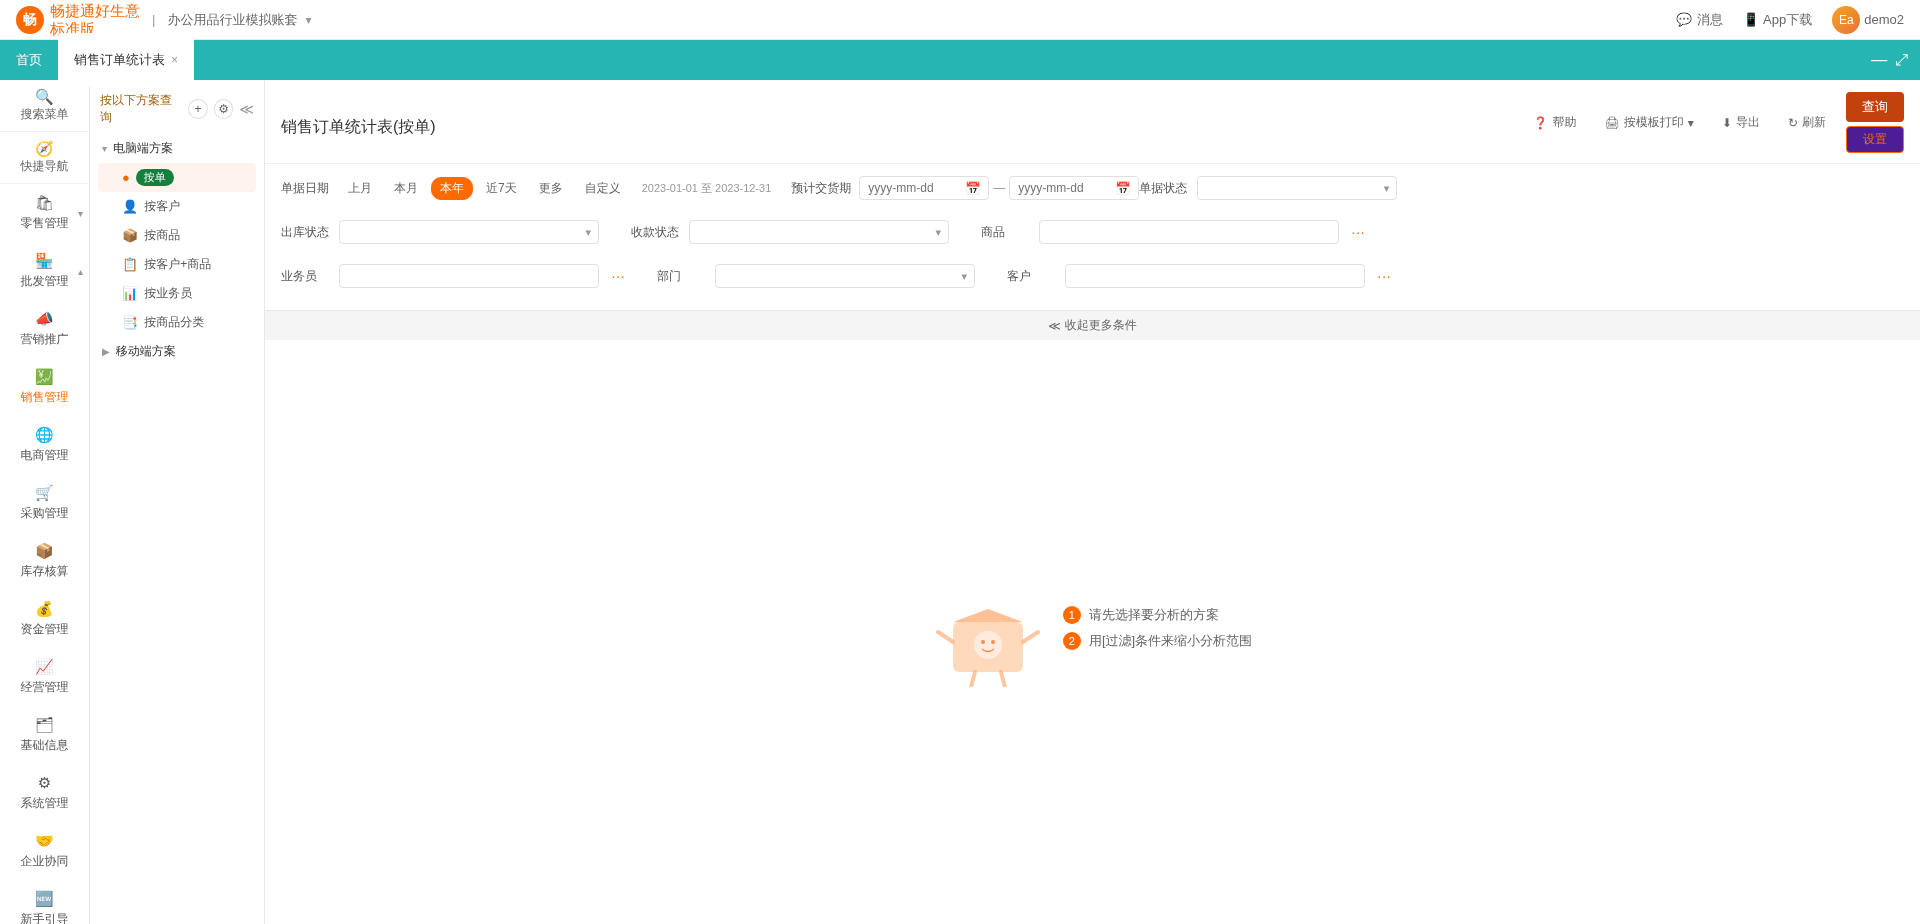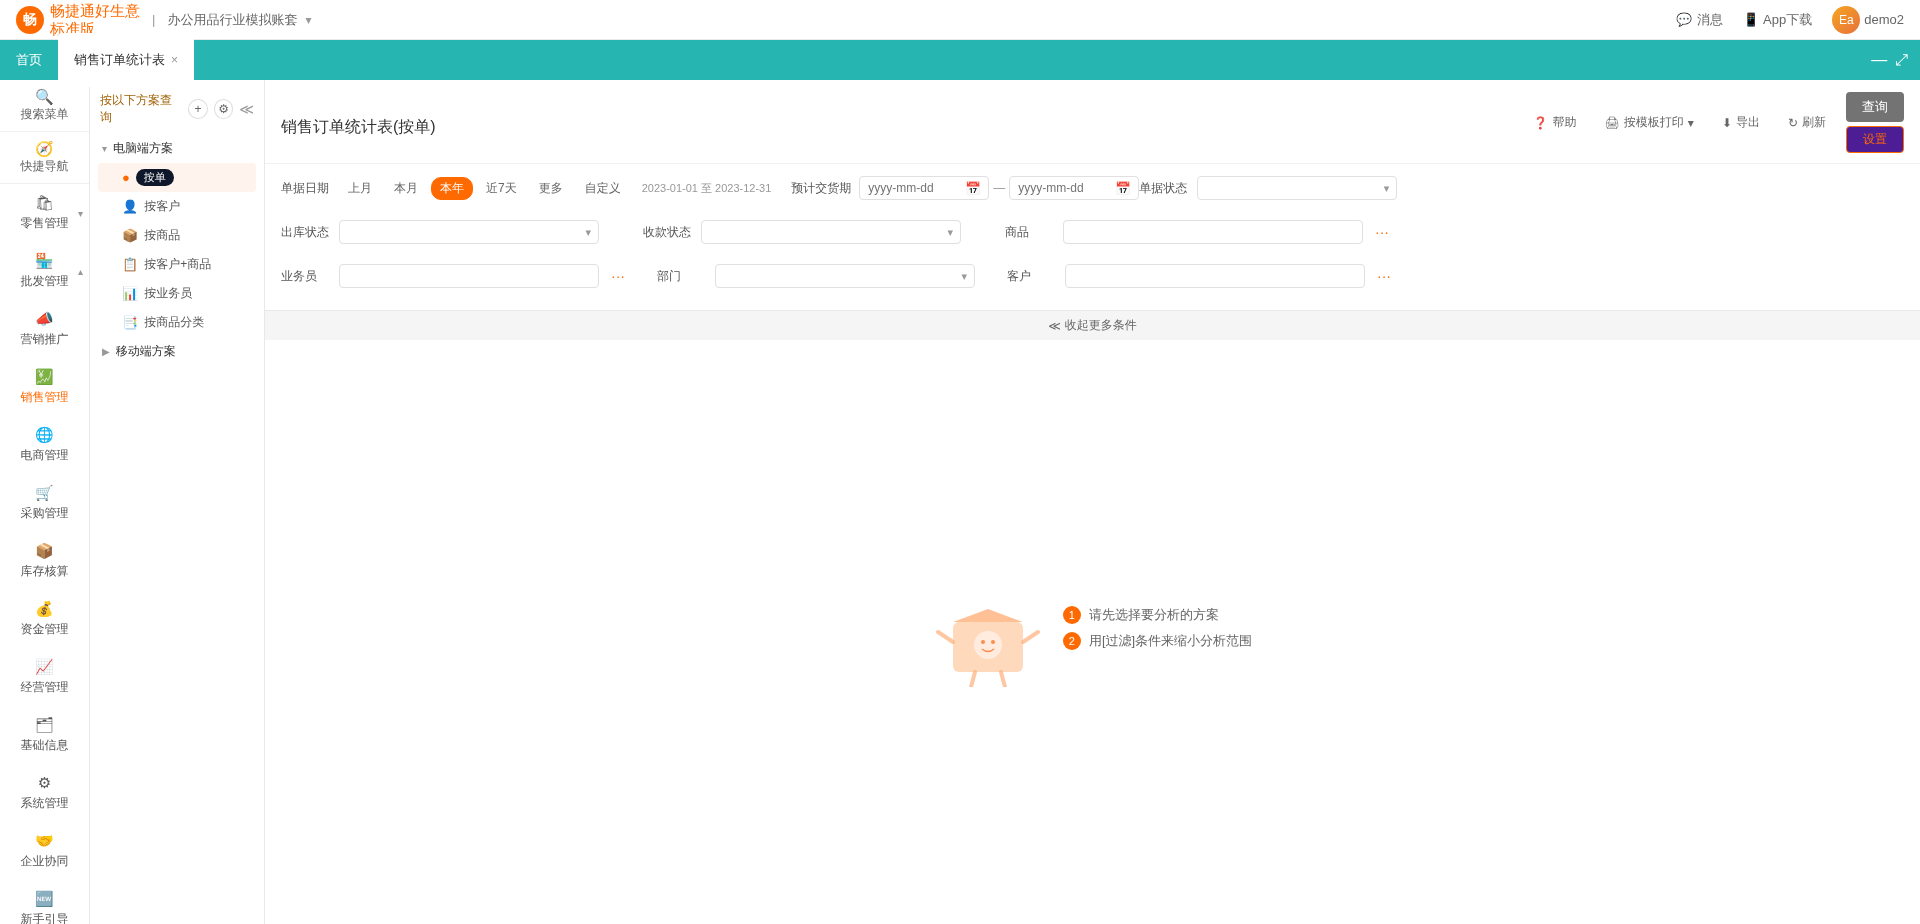--- a/index.html
+++ b/index.html
@@ -195,21 +195,21 @@
     .scheme-item.active {
       background: #fff3ed;
       color: #ff6a00;
     }
     .scheme-item .scheme-icon { font-size: 13px; color: #aaa; }
     .scheme-item.active .scheme-icon { color: #ff6a00; }
     .active-badge {
       display: inline-flex;
       align-items: center;
       justify-content: center;
-      background: #0f172a;
+      background: #15803d;
       color: #fff;
       border-radius: 10px;
       padding: 1px 8px;
       font-size: 11px;
     }
 
     
     .right-panel {
       flex: 1;
       display: flex;
@@ -241,21 +241,21 @@
       display: flex;
       align-items: center;
       gap: 4px;
       color: #666;
       font-size: 12px;
       cursor: pointer;
       padding: 4px 8px;
       border-radius: 4px;
     }
     .btn-primary {
-      background: #737373;
+      background: #c2410c;
       color: #fff;
       border: none;
       border-radius: 4px;
       padding: 6px 16px;
       font-size: 13px;
       cursor: pointer;
       font-family: inherit;
     }
     .btn-secondary {
       background: #4c1d95;
@@ -658,21 +658,21 @@
           <div class="filter-item" style="justify-content:space-between;">
             <span class="filter-label">单据状态</span>
             <div class="select-wrapper">
               <select class="filter-select" style="min-width:200px;">
                 <option></option>
               </select>
             </div>
           </div>
         </div>
 
-        <div class="filter-row" style="padding: 8px 16px 0; display:flex; align-items:center; gap:24px; flex-wrap:wrap;">
+        <div class="filter-row" style="padding: 8px 16px 0; display:flex; align-items:center; gap:12px; flex-wrap:wrap;">
           <div class="filter-item">
             <span class="filter-label">出库状态</span>
             <div class="select-wrapper">
               <select class="filter-select" style="min-width:260px;">
                 <option></option>
               </select>
             </div>
           </div>
 
           <div class="filter-item" style="margin-left:20px;">

